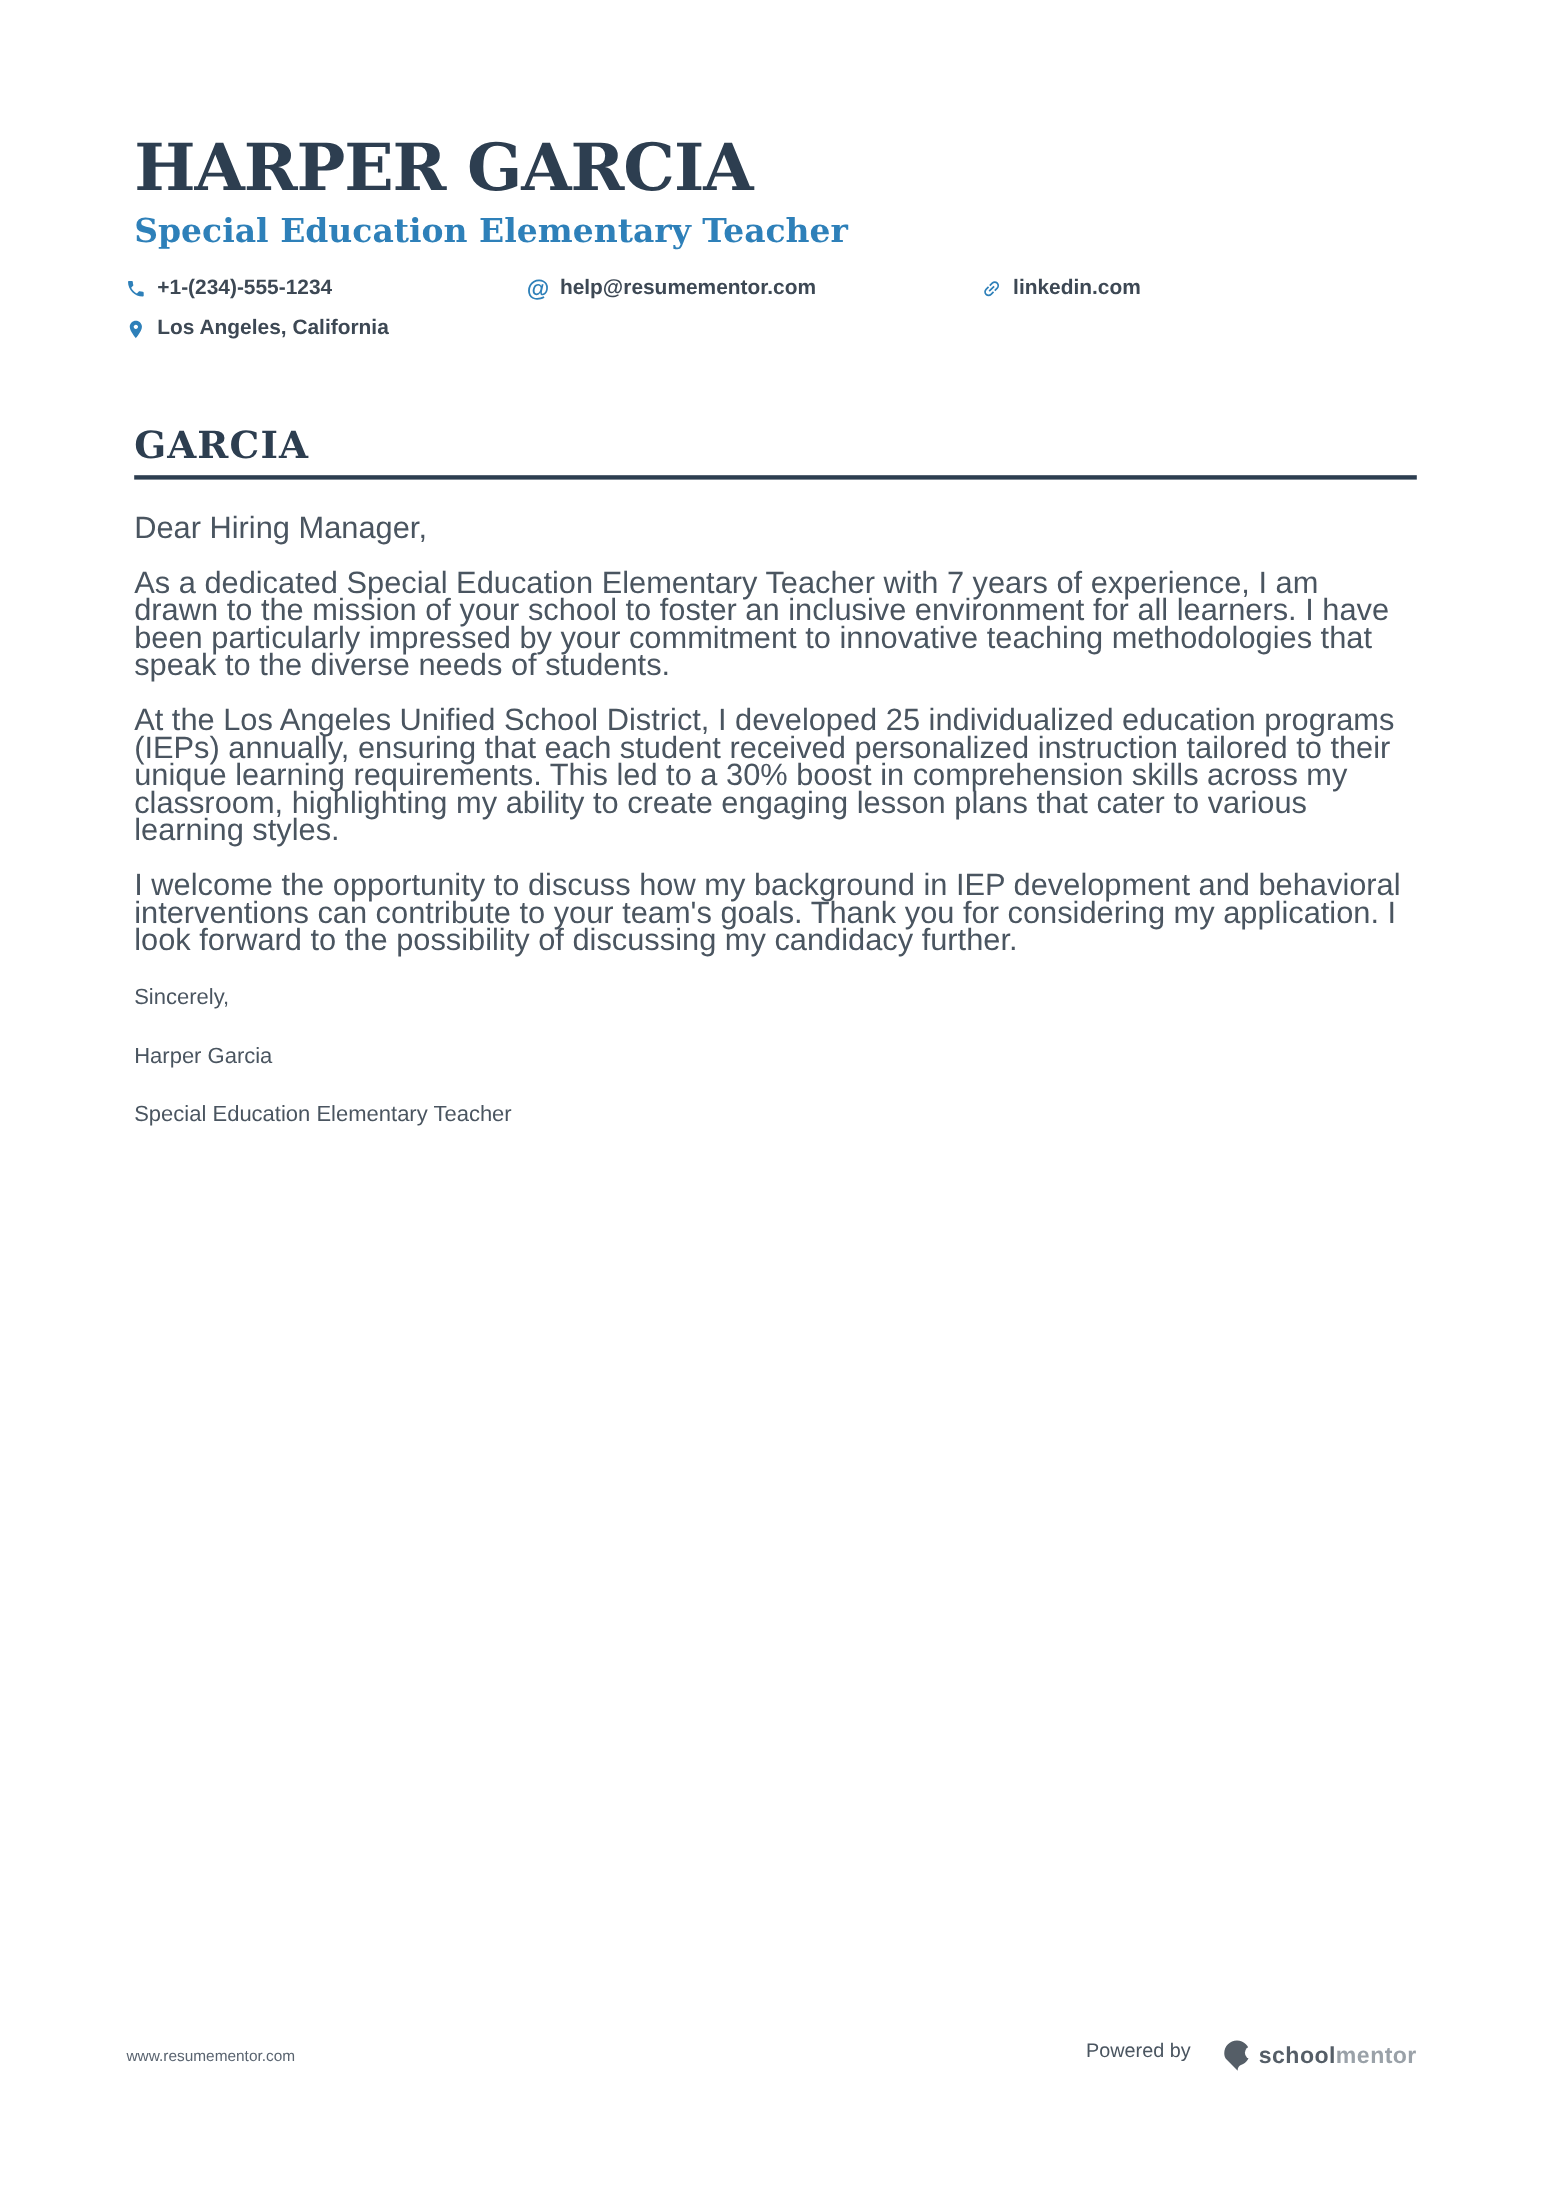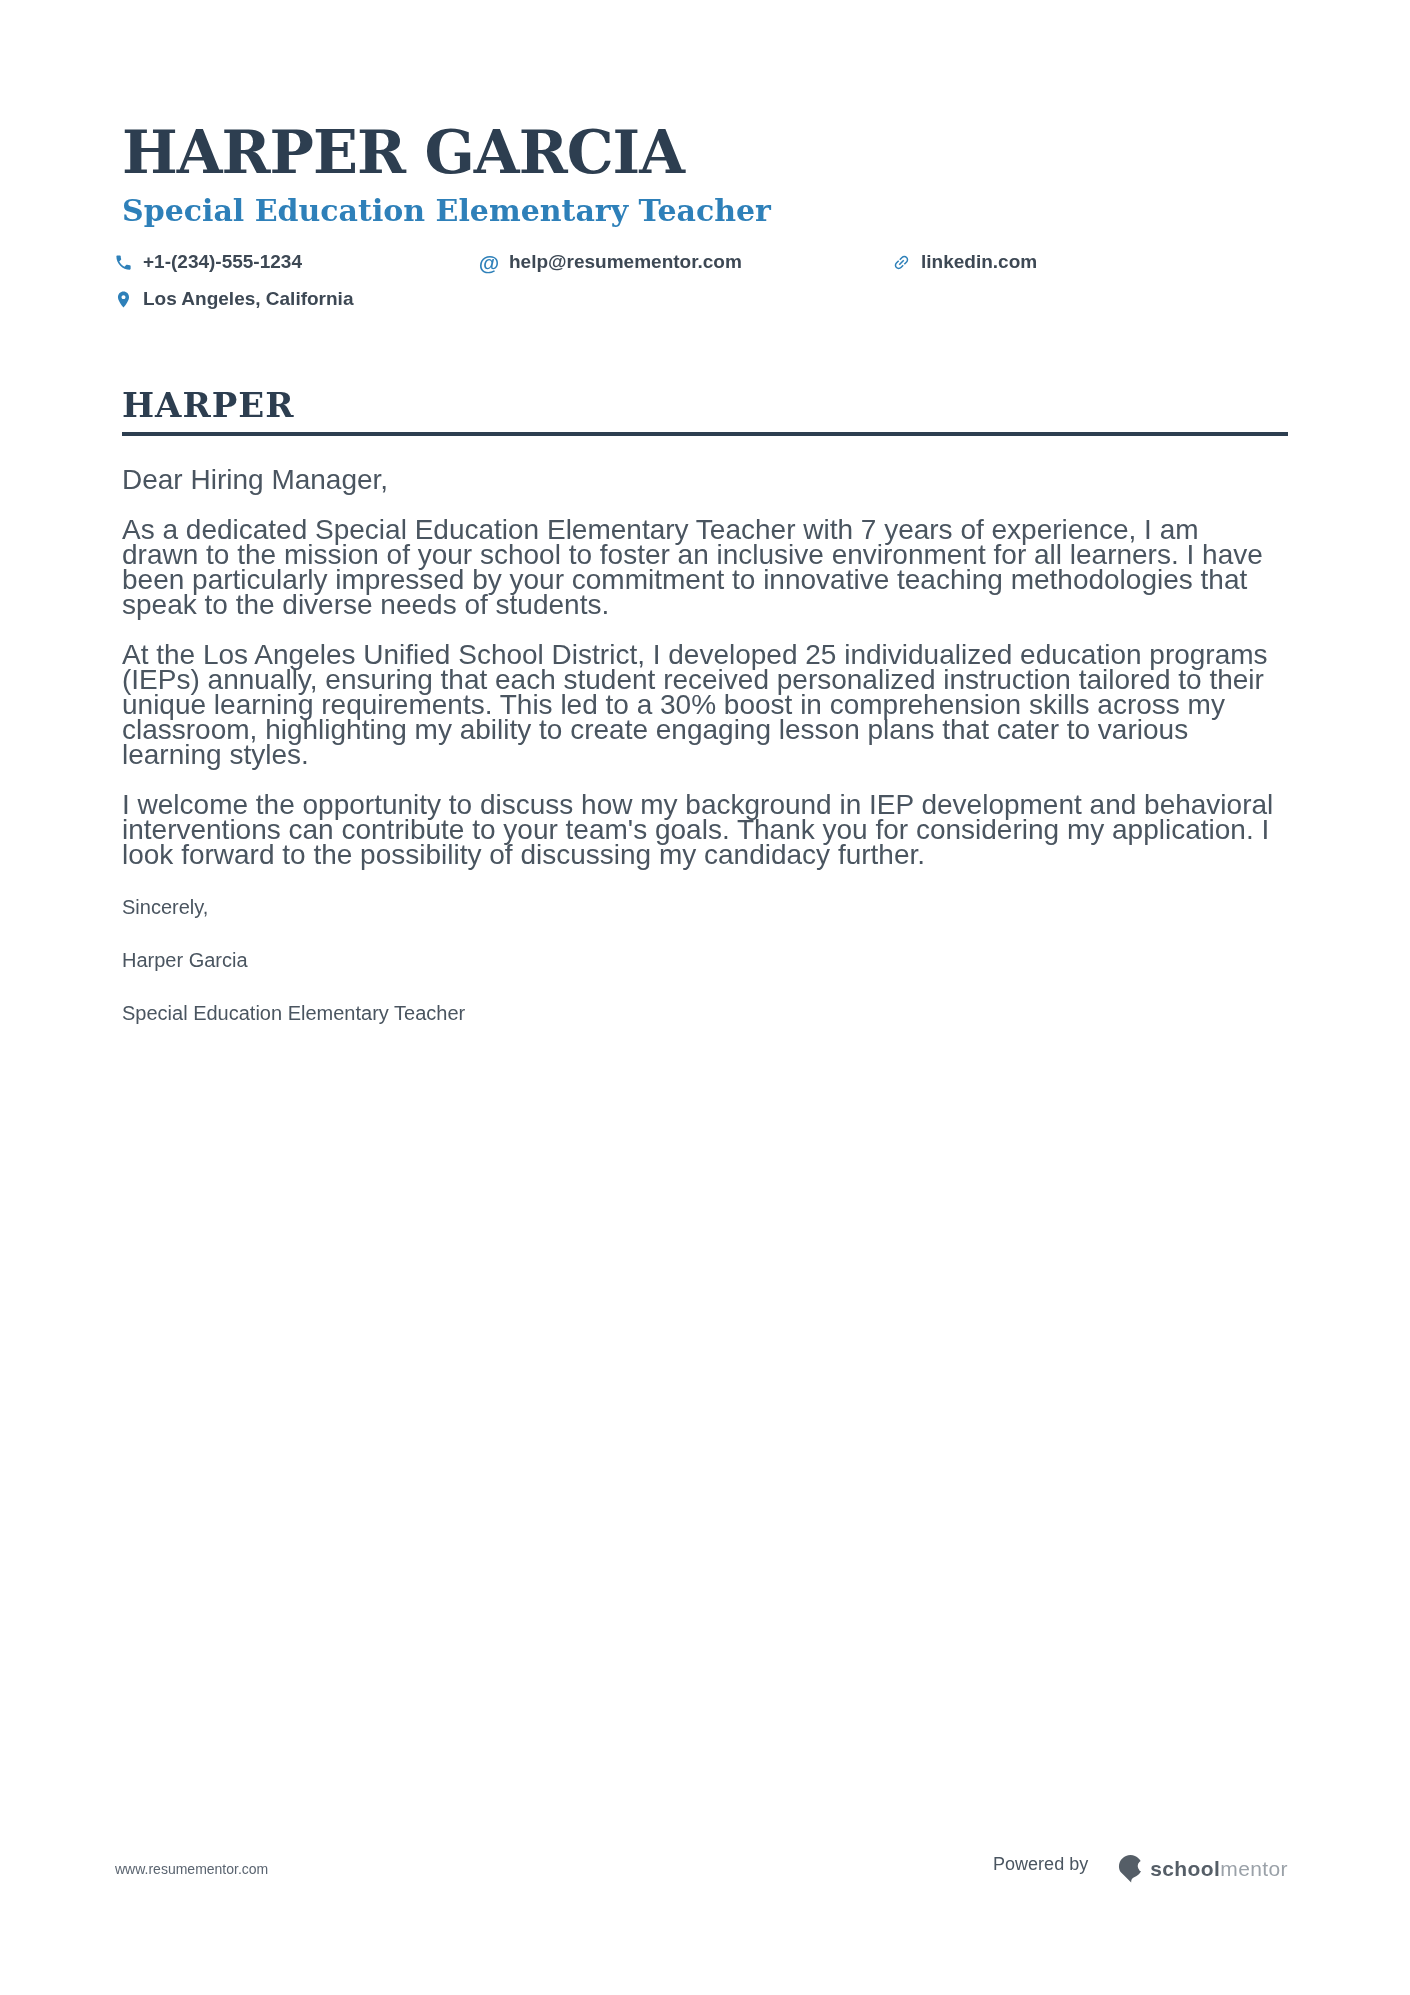--- a/index.html
+++ b/index.html
@@ -123,21 +123,21 @@
   }
   .brand-logo svg{width:25px;height:29px;display:block;}
   .brand-text{
     font-size:21px;
     letter-spacing:0.4px;
     color:var(--brand-dark,#555e67);
     font-weight:bold;
   }
   .brand-text .light{
     color:var(--brand-light-gray,#9aa1a8);
-    font-weight:normal;
+    font-weight:bold;
   }
 </style>
 </head>
 <body>
 
 <div class="page">
 
   <header class="header">
     <h1 class="candidate-name">HARPER GARCIA</h1>
     <h2 class="candidate-title">Special Education Elementary Teacher</h2>
@@ -173,21 +173,21 @@
           <svg viewBox="0 0 24 24">
               <path d="M12 2C8.13 2 5 5.13 5 9c0 5.25 7 13 7 13s7-7.75 7-13c0-3.87-3.13-7-7-7zm0 9.5c-1.38 0-2.5-1.12-2.5-2.5s1.12-2.5 2.5-2.5 2.5 1.12 2.5 2.5-1.12 2.5-2.5 2.5z"></path>
             </svg>
         </span>
         <span>Los Angeles, California</span>
       </div>
     </div>
   </header>
 
   <section class="summary-section">
-    <h3 class="section-heading">HARPER</h3>
+    <h3 class="section-heading">GARCIA</h3>
     <div class="section-rule"></div>
 
     <div class="body-copy">
       <p class="first">Dear Hiring Manager,</p>
       <p>As a dedicated Special Education Elementary Teacher with 7 years of experience, I am drawn to the mission of your school to foster an inclusive environment for all learners. I have been particularly impressed by your commitment to innovative teaching methodologies that speak to the diverse needs of students.</p>
       <p>At the Los Angeles Unified School District, I developed 25 individualized education programs (IEPs) annually, ensuring that each student received personalized instruction tailored to their unique learning requirements. This led to a 30% boost in comprehension skills across my classroom, highlighting my ability to create engaging lesson plans that cater to various learning styles.</p>
       <p>I welcome the opportunity to discuss how my background in IEP development and behavioral interventions can contribute to your team's goals. Thank you for considering my application. I look forward to the possibility of discussing my candidacy further.</p>
     </div>
 
     <div class="signature">

